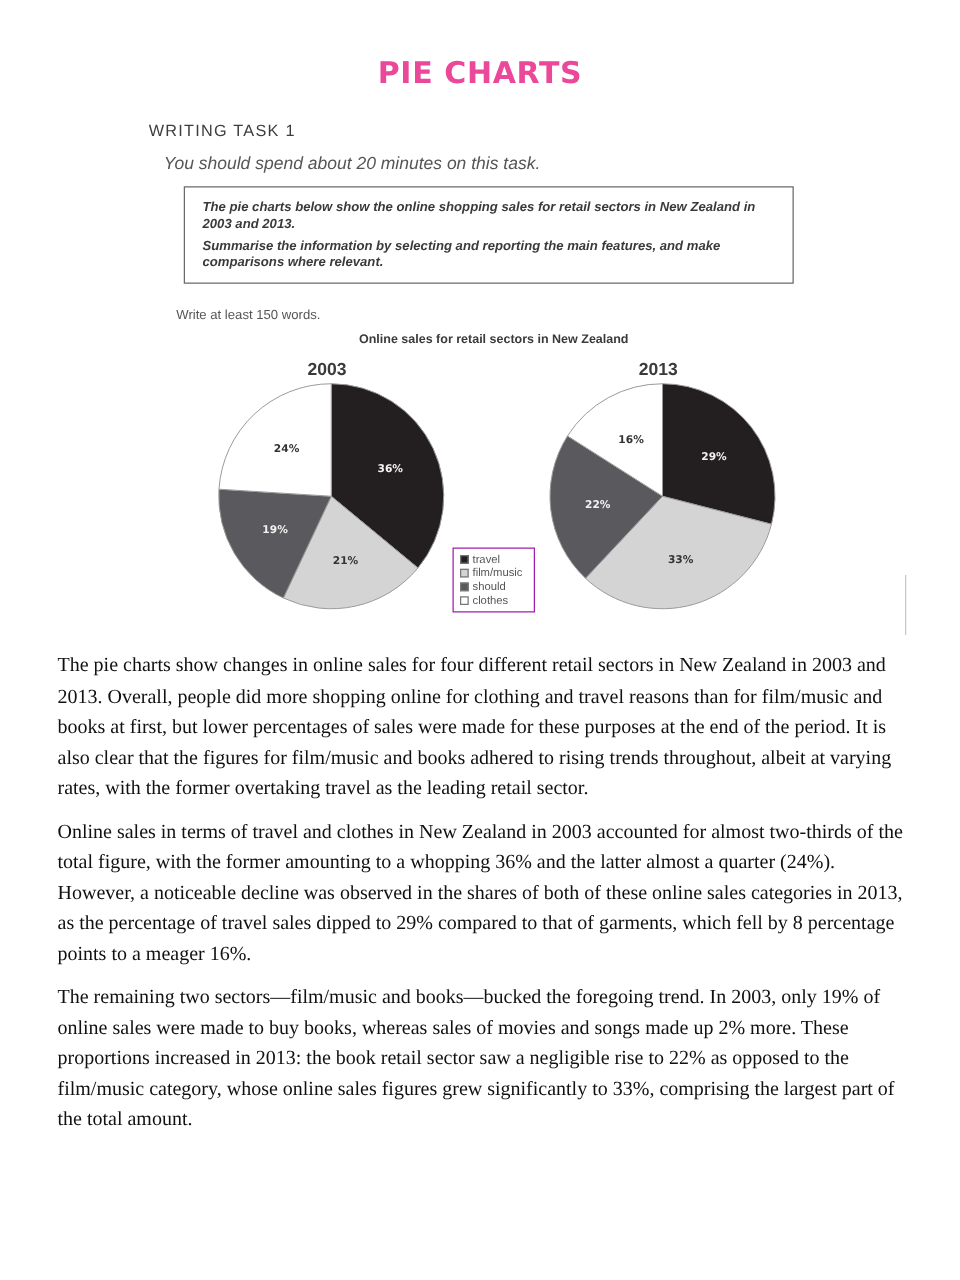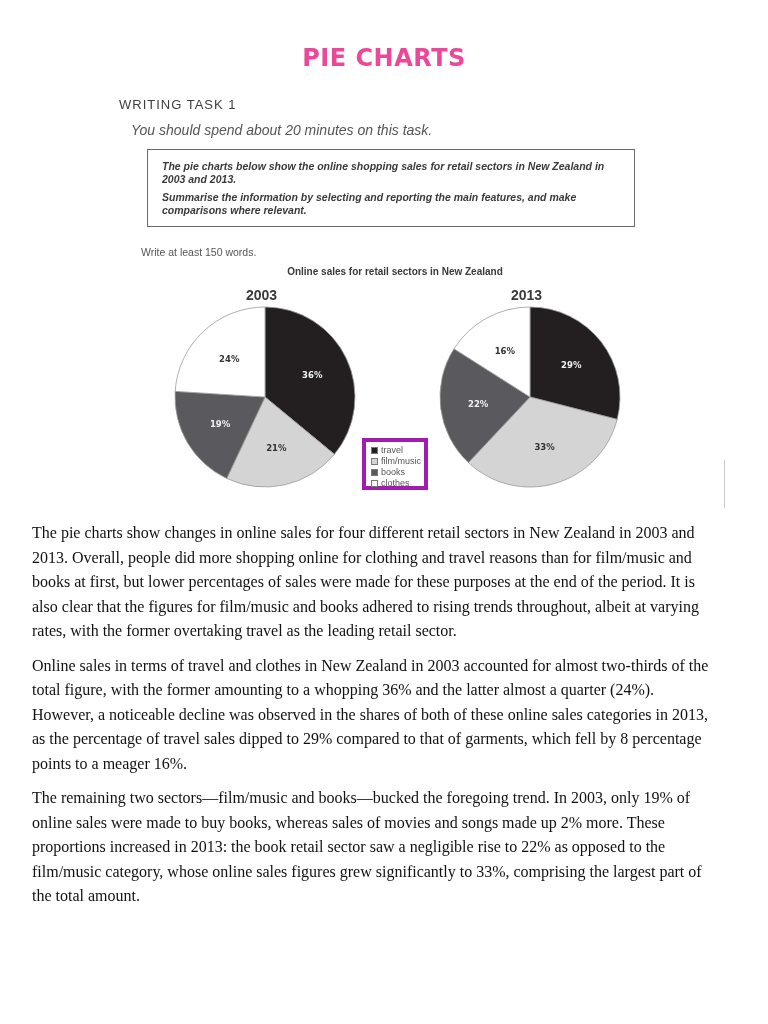--- a/index.html
+++ b/index.html
@@ -20,27 +20,27 @@
     font-style: italic; font-weight: bold; font-size: 10.5px; line-height: 12.5px; color: #3a3a3a;
   }
   .prompt-box p { margin: 0 0 6px 0; }
   .word-count { position: absolute; left: 19px; top: 154px; font-size: 10.5px; color: #555; margin-left: 22px; }
   .chart-title { position: absolute; left: 0; top: 174px; width: 560px; text-align: center; padding-left: 30px; box-sizing: border-box; font-weight: bold; font-size: 10px; color: #3a3a3a; }
   .year { position: absolute; top: 195px; font-weight: bold; font-size: 14px; color: #3a3a3a; }
   .year-a { left: 146px; } .year-b { left: 411px; }
   svg.pies { position: absolute; left: 0; top: 0; }
   .legend {
     position: absolute; left: 262px; top: 346px; width: 66px; height: 52px;
-    border: 4px solid #a21caf; box-sizing: border-box; padding: 3px 0 0 5px;
+    border: 1px solid #a21caf; box-sizing: border-box; padding: 3px 0 0 5px;
     font-size: 9px; line-height: 11px; color: #555;
   }
   .legend-row { display: flex; align-items: center; }
   .swatch { width: 7px; height: 7px; margin-right: 3px; border: 1px solid #777; box-sizing: border-box; }
   .essay {
-    position: absolute; left: 32px; top: 521px; width: 680px;
+    position: absolute; left: 46px; top: 521px; width: 680px;
     font-family: "Liberation Serif", serif; font-size: 16px; line-height: 24.5px; color: #111;
   }
   .essay p { margin: 0 0 10px 0; }
   .edge-mark { position: absolute; left: 724px; top: 460px; width: 1px; height: 48px; background: #c8c8c8; }
 </style>
 </head>
 <body>
 
 <div class="page-title">PIE CHARTS</div>
 
@@ -82,21 +82,21 @@
     <div class="legend-row">
       <span class="swatch" style="background: rgb(35, 31, 32);"></span>
       <span>travel</span>
     </div>
     <div class="legend-row">
       <span class="swatch" style="background: rgb(212, 212, 212);"></span>
       <span>film/music</span>
     </div>
     <div class="legend-row">
       <span class="swatch" style="background: rgb(90, 90, 94);"></span>
-      <span>books</span>
+      <span>should</span>
     </div>
     <div class="legend-row">
       <span class="swatch" style="background: rgb(255, 255, 255);"></span>
       <span>clothes</span>
     </div>
   </div>
 </div>
 
 <div class="edge-mark"></div>
 

